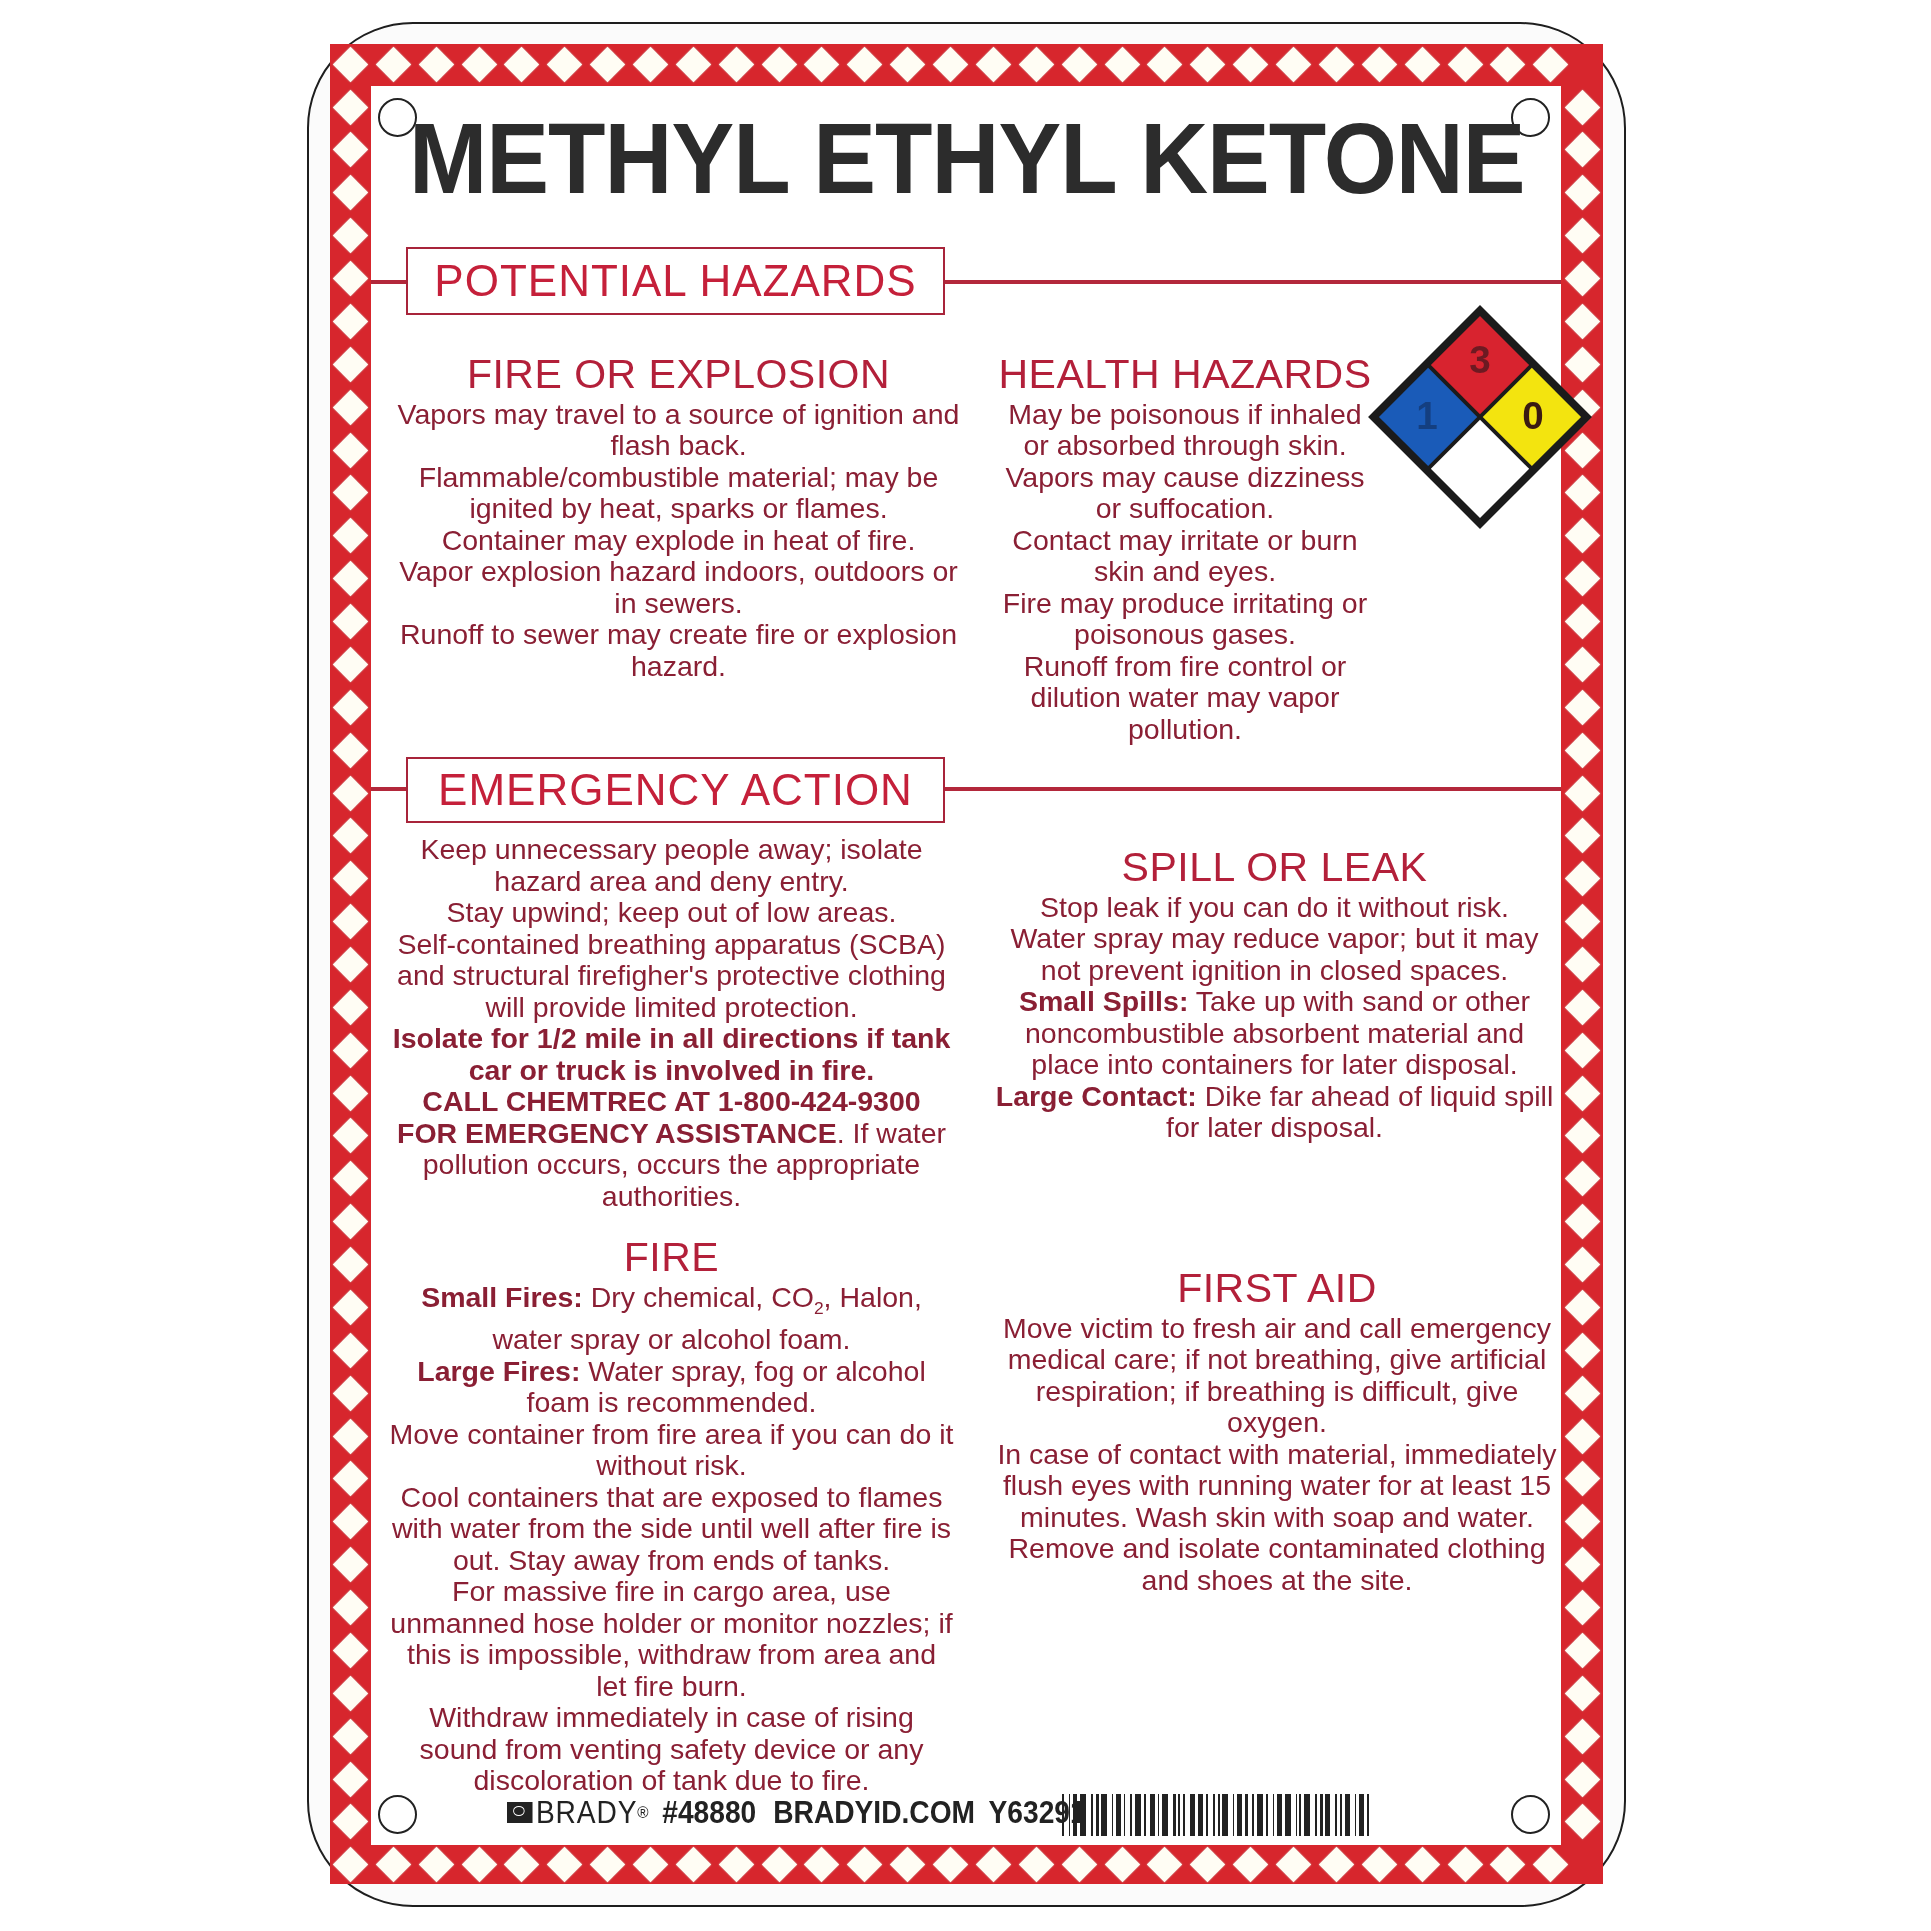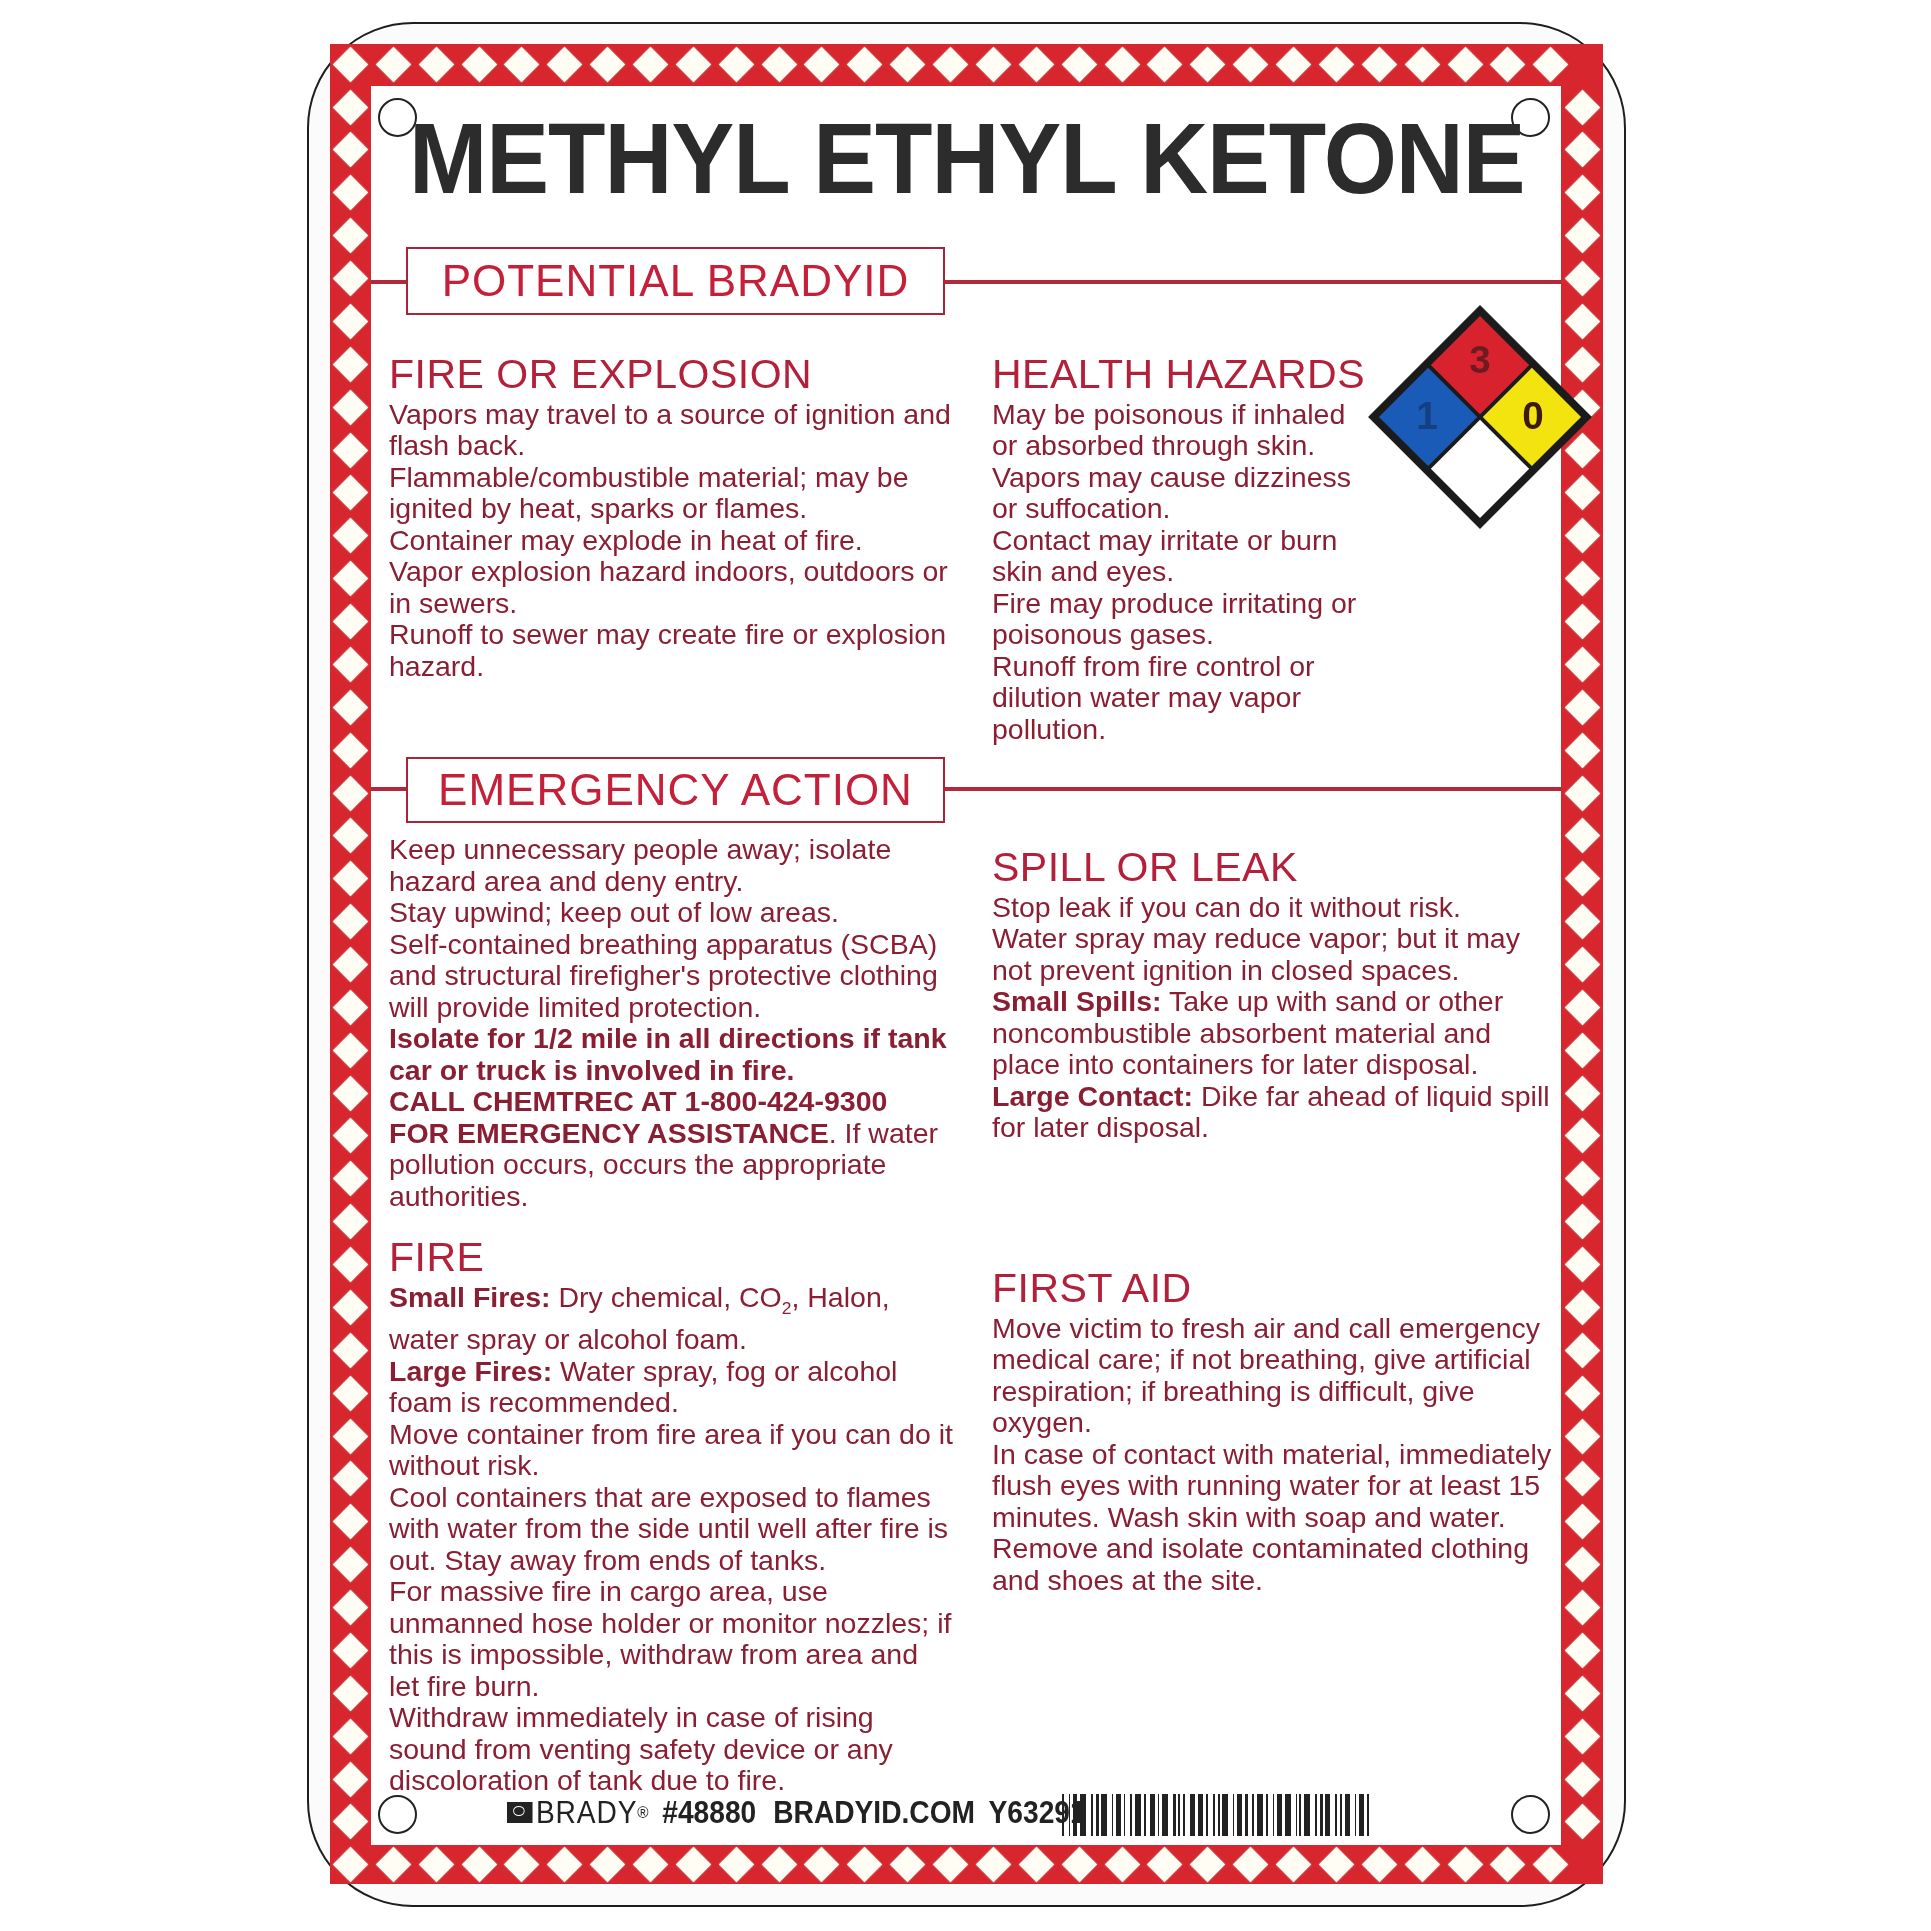--- a/index.html
+++ b/index.html
@@ -16,21 +16,21 @@
   .hole { position:absolute; width:39px; height:39px; border:2.9px solid #222; border-radius:50%;
           box-sizing:border-box; background:#fff; }
   .title { position:absolute; left:409px; top:100px; width:1120px; height:116px;
            font-family:"Liberation Sans", sans-serif; font-weight:700; color:#2c2c2c;
            font-size:100px; letter-spacing:-1px; line-height:116px; white-space:nowrap;
            transform:scaleX(0.94); transform-origin:left center; }
   .rule { position:absolute; height:3.9px; background:#b3283b; }
   .sect-box { position:absolute; border:2.9px solid #a8243a; background:#fff; box-sizing:border-box;
               display:flex; align-items:center; justify-content:center;
               color:#c5203a; font-size:44px; letter-spacing:1px; white-space:nowrap; }
-  .col { position:absolute; color:#8a1f34; font-size:28.5px; line-height:31.5px; }
+  .col { position:absolute; color:#8a1f34; font-size:28.5px; line-height:31.5px;text-align:center; }
   .col h3 { margin:0 0 3.9px 0; font-weight:400; font-size:41px; line-height:42px; color:#b3203a; letter-spacing:0.5px; }
   .col p { margin:0; white-space:pre-line; }
   .col b { font-weight:700; }
   .nfpa { position:absolute; left:1368px; top:305px; width:224px; height:224px; }
   .footer { position:absolute; left:507px; top:1791px; height:42px; display:flex; align-items:center;
             color:#222; font-size:32px; font-weight:400; white-space:nowrap; transform:scaleX(0.88); transform-origin:left center; }
   .brady-logo { display:inline-flex; align-items:center; margin-right:5.8px; }
   .brady-mark { width:29px; height:21px; background:#222; margin-right:3.9px; position:relative; }
   .brady-mark::after { content:""; position:absolute; left:6.8px; top:4.8px; width:13.5px; height:9.7px; border:1.9px solid #fff; border-radius:50%; box-sizing:border-box; }
   .barcode { position:absolute; left:1062px; top:1794px; width:377px; height:42px; display:flex; align-items:stretch; }
@@ -188,21 +188,21 @@
 <div class="hole" style="left:378px;top:98px"></div>
 <div class="hole" style="left:1511px;top:98px"></div>
 <div class="hole" style="left:378px;top:1795px"></div>
 <div class="hole" style="left:1511px;top:1795px"></div>
 
 <div class="title">METHYL ETHYL KETONE</div>
 
 <div class="rule" style="left:371px;top:280px;width:39px"></div>
 <div class="rule" style="left:944px;top:280px;width:617px"></div>
 <div class="sect-box" style="left:406px;top:247px;width:539px;height:68px">
-  <span>POTENTIAL BRADYID</span>
+  <span>POTENTIAL HAZARDS</span>
 </div>
 
 <div class="col" style="left:389px;top:353px;width:579px">
   <h3>FIRE OR EXPLOSION</h3>
   <p>Vapors may travel to a source of ignition and flash back.</p>
   <p>Flammable/combustible material; may be ignited by heat, sparks or flames.</p>
   <p>Container may explode in heat of fire.</p>
   <p>Vapor explosion hazard indoors, outdoors or in sewers.</p>
   <p>Runoff to sewer may create fire or explosion hazard.</p>
 </div>

